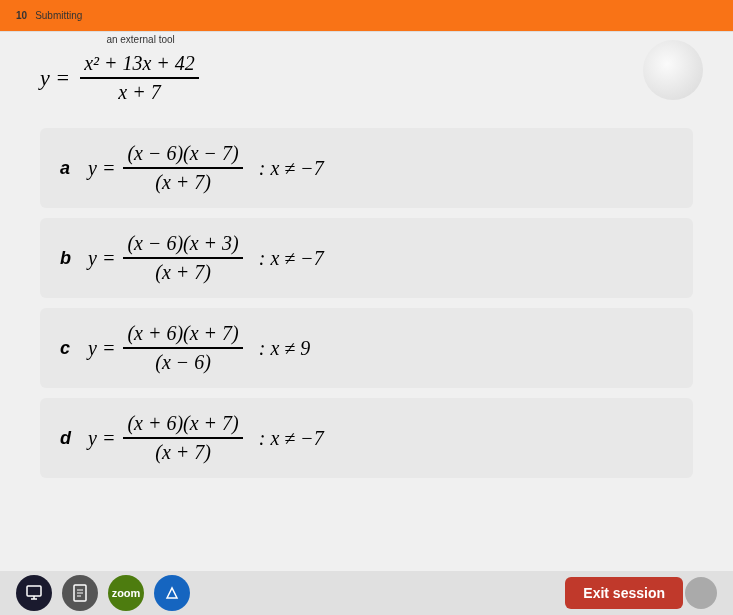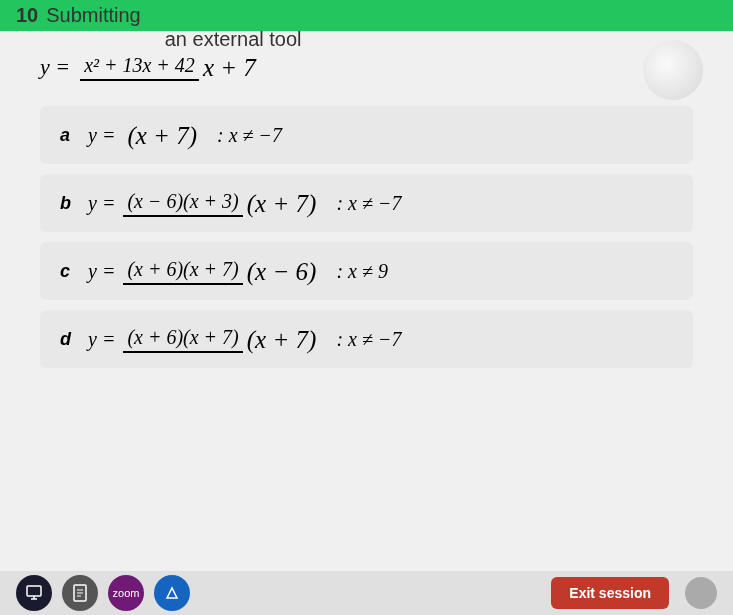--- a/index.html
+++ b/index.html
@@ -7,27 +7,27 @@
     body {
       background: #f0f0f0;
       font-family: 'Times New Roman', Times, serif;
       width: 733px;
       min-height: 615px;
       overflow: hidden;
       position: relative;
     }
 
     .top-bar {
-      background: #22c55e;
+      background: #f97316;
       padding: 6px 16px;
       display: flex;
       align-items: center;
       border-bottom: 1px solid #ddd;
       font-family: Arial, sans-serif;
-      font-size: 20px;
+      font-size: 10px;
       color: #333;
       height: 32px;
     }
 
     .top-bar .question-num {
       font-weight: bold;
       margin-right: 8px;
     }
 
     .top-bar .submitting-label {
@@ -52,36 +52,36 @@
       gap: 8px;
     }
 
     .question-equation .y-eq {
       font-style: italic;
       font-size: 22px;
     }
 
     .fraction {
       display: inline-flex;
-      flex-direction: row;
+      flex-direction: column;
       align-items: center;
       vertical-align: middle;
       margin: 0 2px;
     }
 
     .fraction .numerator {
       border-bottom: 2px solid #000;
       padding: 0 4px 2px 4px;
       font-size: 20px;
       white-space: nowrap;
     }
 
     .fraction .denominator {
       padding: 2px 4px 0 4px;
-      font-size: 25px;
+      font-size: 20px;
       white-space: nowrap;
     }
 
     .options-container {
       display: flex;
       flex-direction: column;
       gap: 10px;
     }
 
     .option-box {
@@ -149,25 +149,25 @@
       font-size: 13px;
       cursor: pointer;
       border: none;
     }
 
     .circle-btn.dark {
       background: #1a1a2e;
     }
 
     .circle-btn.teal {
-      background: #701a75;
+      background: #4d7c0f;
       color: white;
       font-family: Arial, sans-serif;
       font-size: 11px;
-      font-weight: normal;
+      font-weight: bold;
     }
 
     .circle-btn.blue-arrow {
       background: #1565c0;
     }
 
     .exit-session-btn {
       background: #c0392b;
       color: white;
       border: none;
@@ -203,20 +203,21 @@
     </span>
   </div>
 
   <div class="options-container">
 
     <div class="option-box">
       <span class="option-label">a</span>
       <div class="option-content">
         <span class="option-y math-italic">y =</span>
         <span class="fraction">
+          <span class="numerator math-italic">(x − 6)(x − 7)</span>
           <span class="denominator math-italic">(x + 7)</span>
         </span>
         <span class="constraint math-italic">:   x ≠ −7</span>
       </div>
     </div>
 
     <div class="option-box">
       <span class="option-label">b</span>
       <div class="option-content">
         <span class="option-y math-italic">y =</span>
@@ -281,18 +282,18 @@
       <span>zoom</span>
     </button>
 
     <button class="circle-btn blue-arrow">
       <svg width="18" height="18" viewBox="0 0 18 18">
         <polygon points="4,14 9,4 14,14" fill="none" stroke="white" stroke-width="1.5"></polygon>
       </svg>
     </button>
   </div>
 
-  <div style="display:flex; align-items:center; gap:16px;">
+  <div style="display:flex; align-items:center; gap:2px;">
     <button class="exit-session-btn">Exit session</button>
 
     <div style="width:32px;height:32px;border-radius:50%;background:#aaa;"></div>
   </div>
 </div>
 
 </body></html>

